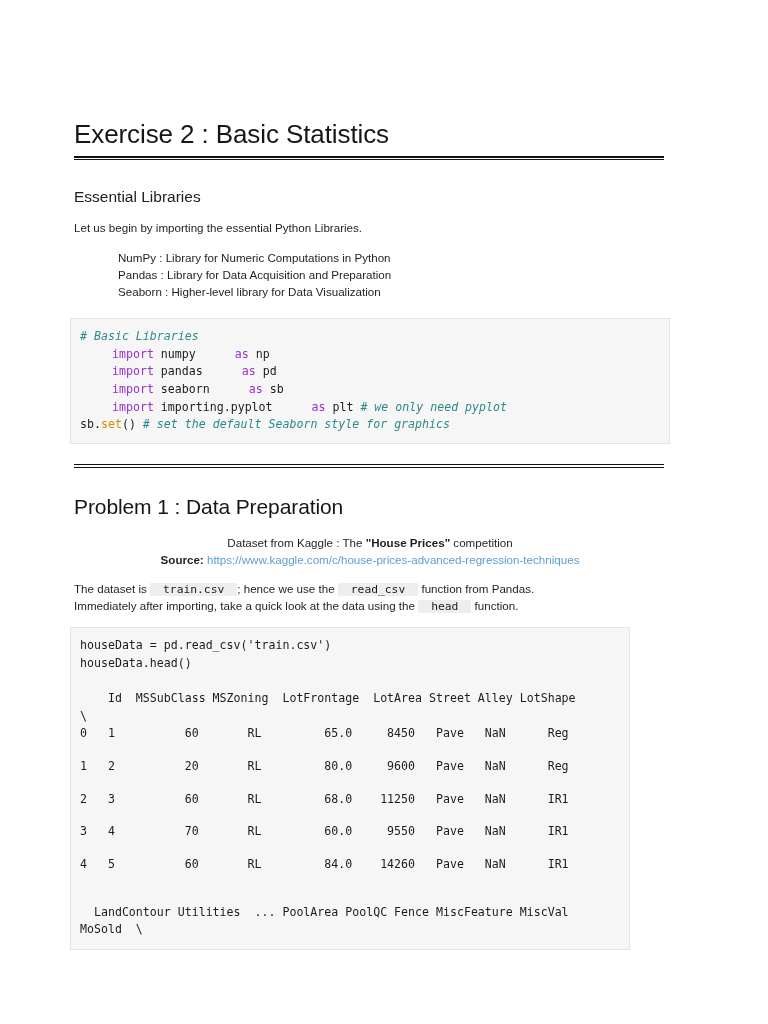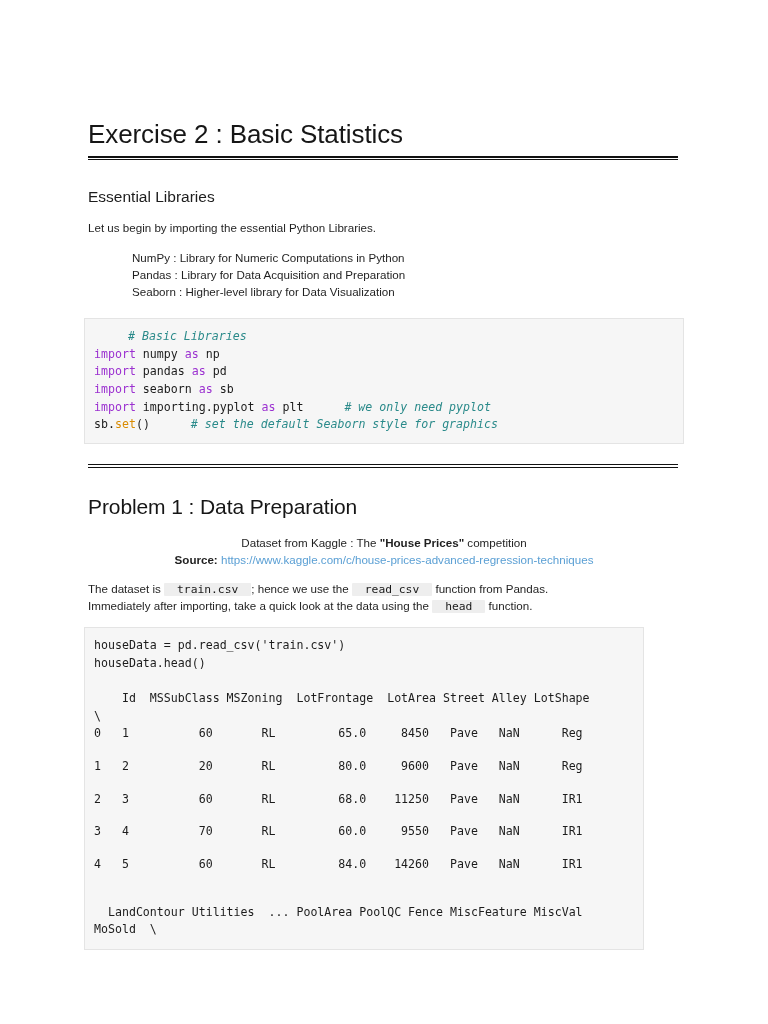--- a/index.html
+++ b/index.html
@@ -19,21 +19,21 @@
   .page {
     position: absolute;
     left: 0; top: 0;
     width: 768px;
     height: 1024px;
     background: #ffffff;
   }
 
   .content {
     position: absolute;
-    left: 88px;
+    left: 74px;
     top: 120px;
     width: 592px;
   }
 
   
   h1.doc-title {
     font-size: 26px;
     font-weight: 400;
     color: #161616;
     margin: 0 0 0 0;
@@ -109,22 +109,22 @@
     line-height: 1.52;
     color: #1c1c1c;
     padding: 9px 10px 9px 9px;
     margin: 0 0 0 0;
     white-space: pre;
     overflow: hidden;
     box-sizing: border-box;
     width: 600px;
     margin-left: -4px;
   }
-  .codeblock .kw      { color: #9b30d0; }
-  .codeblock .cmt     { color: #2a8a8a; font-style: italic; margin-left: 34px; }
+  .codeblock .kw      { color: #9b30d0; margin-left: 32px; }
+  .codeblock .cmt     { color: #2a8a8a; font-style: italic; }
   .codeblock .fn      { color: #d98b00; }
   .codeblock .plain   { color: #1c1c1c; }
 
   .out-block {
     background: #f6f6f6;
     border: 1px solid #e4e4e4;
     font-family: "DejaVu Sans Mono", monospace;
     font-size: 11.6px;
     line-height: 1.52;
     color: #1c1c1c;

